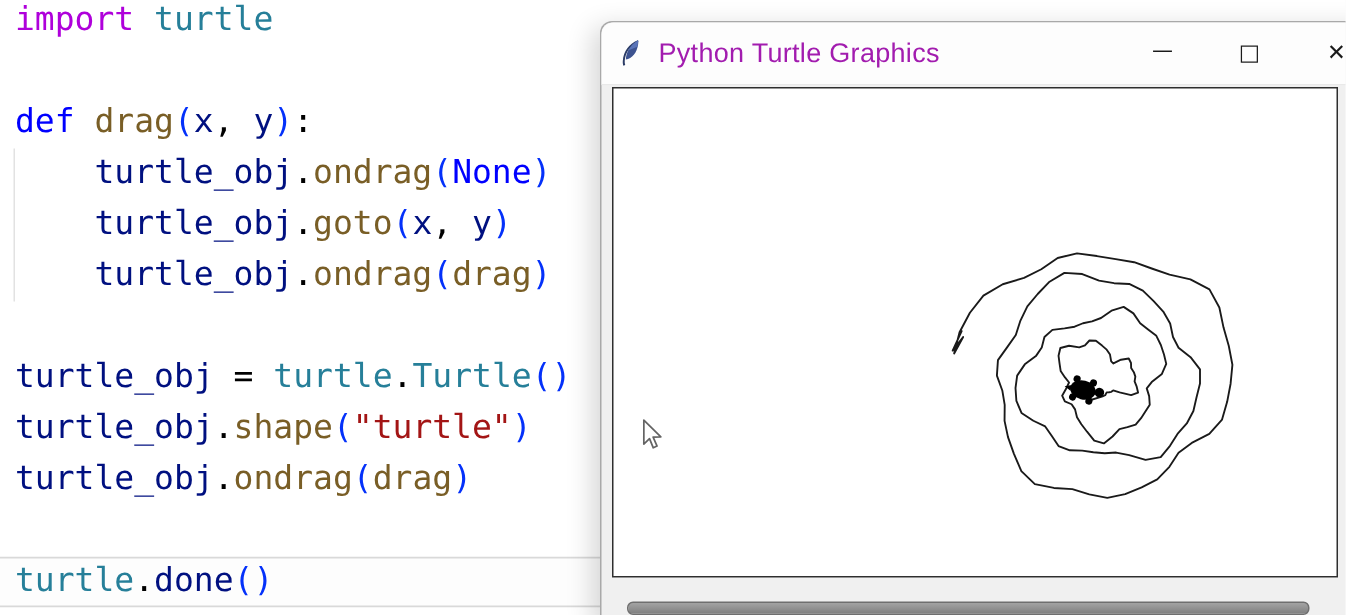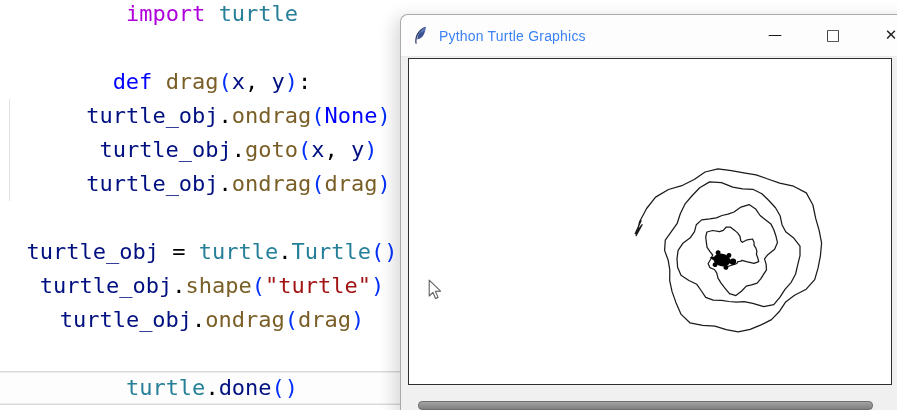--- a/index.html
+++ b/index.html
@@ -1,36 +1,36 @@
 <!DOCTYPE html>
 <html><head>
 <meta charset="utf-8">
 <style>
   html,body{margin:0;padding:0;width:897px;height:410px;overflow:hidden;background:#fff;
             font-family:"Liberation Sans",sans-serif;}
-  .stage{position:relative;width:897px;height:410px;text-align:center;}
+  .stage{position:relative;width:897px;height:410px;}
 
   
   .editor{position:absolute;inset:0;background:#fff;}
   .code{position:absolute;left:10px;top:-3px;white-space:pre;
         font-family:"DejaVu Sans Mono","Liberation Mono",monospace;
         font-size:22px;line-height:34px;font-weight:500;}
   .code-line{height:34px;white-space:pre;}
   .code-line.current{box-shadow:inset 0 0 0 1.4px #d9d9d9;border-radius:6px;
         margin-left:-16px;padding-left:16px;width:404px;background:#fdfdfd;}
   .indent-guide{position:absolute;left:9px;top:99px;width:1px;height:102px;background:#e2e2e2;}
 
   
   .twindow{position:absolute;left:400px;top:14px;width:520px;height:400px;
            background:#f0f0f0;border:1px solid #a9a9a9;border-bottom:none;
            border-radius:8px 8px 0 0;box-shadow:-5px 4px 18px rgba(0,0,0,.16);}
   .titlebar{position:relative;height:41px;background:#fdfdfd;border-radius:8px 8px 0 0;
             display:flex;align-items:center;padding-left:11px;border-bottom:1px solid #e9e9e9;}
   .feather{width:17px;height:19px;margin-right:10px;flex:0 0 auto;}
-  .wtitle{font-size:14px;color:#3b82f6;letter-spacing:.2px;}
+  .wtitle{font-size:18px;color:#a21caf;letter-spacing:.2px;}
   .wcontrols{position:absolute;right:7px;top:0;height:41px;display:flex;gap:12px;align-items:center;}
   .wbtn{width:46px;height:32px;display:flex;align-items:center;justify-content:center;
         color:#1a1a1a;border-radius:4px;cursor:default;}
   .wbtn .glyph{font-size:15px;line-height:1;font-family:"DejaVu Sans",sans-serif;}
   .wbtn .glyph.min{font-size:14px;transform:translateY(-2px);}
   .wbtn .glyph.max{font-size:15px;}
   .wbtn .glyph.close{font-size:15px;}
 
   .tcanvas{position:absolute;left:7px;top:43px;width:482px;height:325px;
            background:#fff;border:1.5px solid #2e2e2e;}

